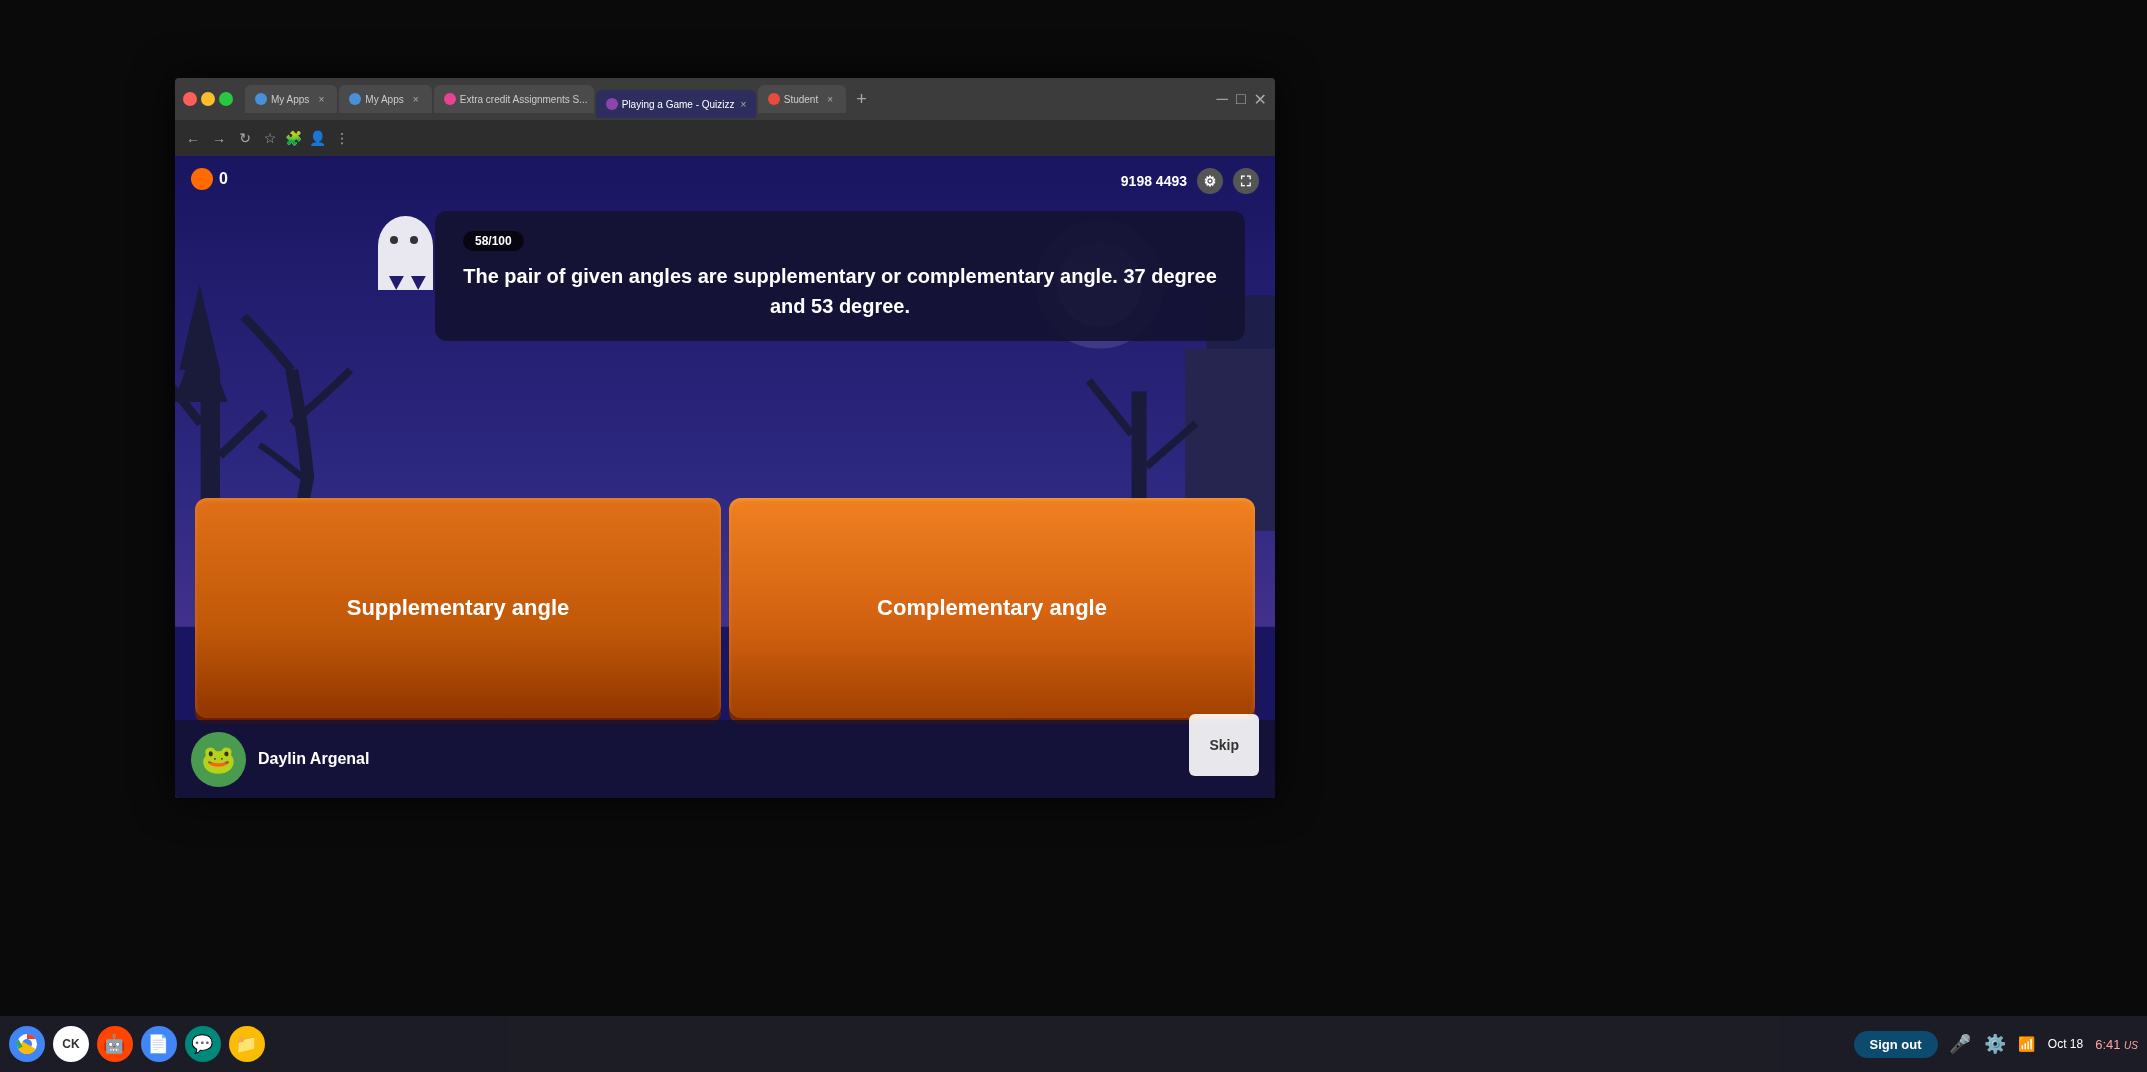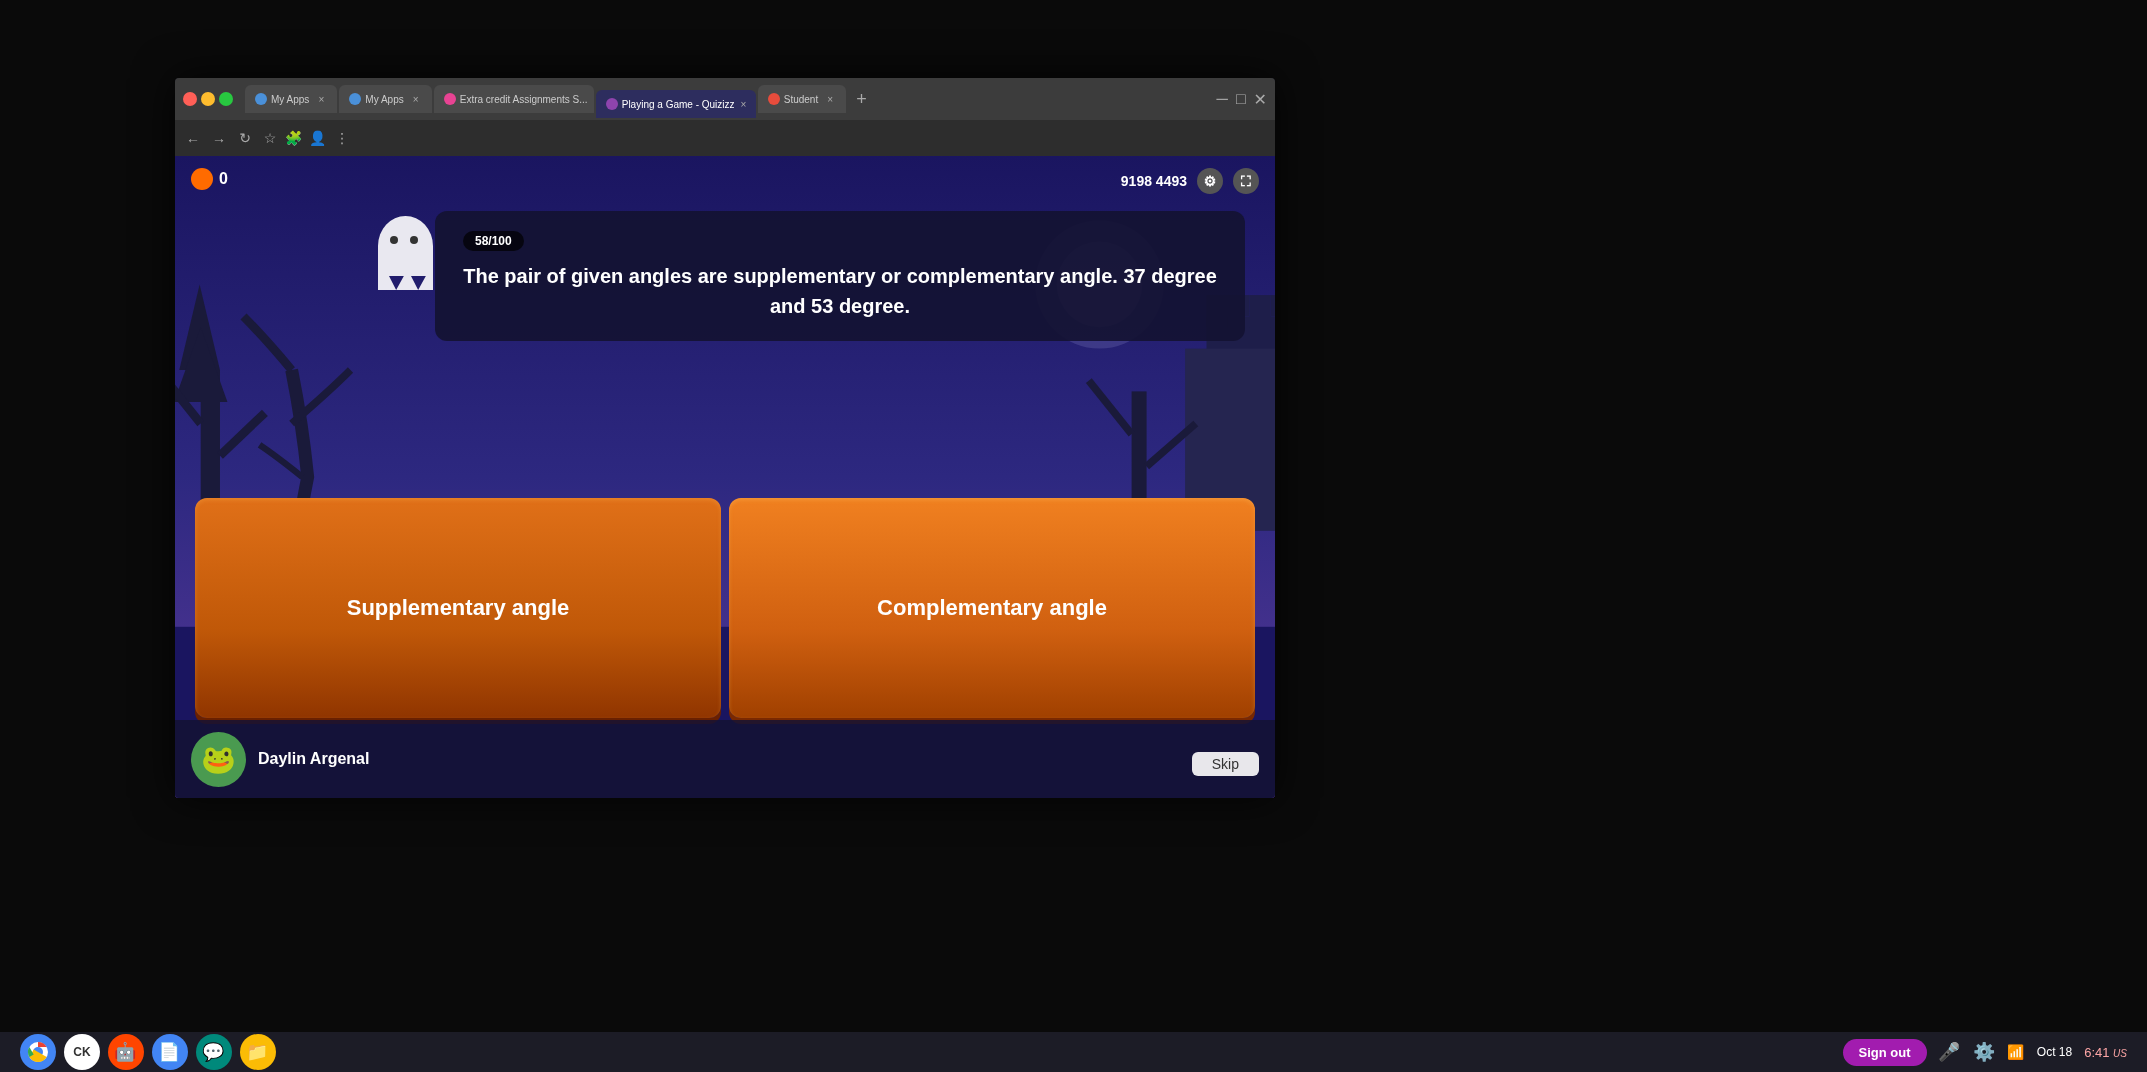--- a/index.html
+++ b/index.html
@@ -339,39 +339,39 @@
       font-weight: bold;
     }
 
     .skip-btn {
       position: absolute;
       right: 16px;
       bottom: 22px;
       background: rgba(255,255,255,0.9);
       color: #333;
       font-size: 14px;
-      font-weight: normal;
-      padding: 4px 20px;
+      font-weight: bold;
+      padding: 23px 20px;
       border-radius: 6px;
       cursor: pointer;
       border: none;
     }
 
     
     .taskbar {
       position: absolute;
       bottom: 0;
       left: 0;
       right: 0;
-      height: 40px;
+      height: 56px;
       background: rgba(30,30,40,0.95);
       display: flex;
       align-items: center;
       justify-content: space-between;
-      padding: 0 20px;
+      padding: 0 9px;
     }
 
     .taskbar-left {
       display: flex;
       align-items: center;
       gap: 8px;
     }
 
     .taskbar-icon {
       width: 36px;
@@ -386,21 +386,21 @@
 
     .taskbar-right {
       display: flex;
       align-items: center;
       gap: 12px;
       color: #fff;
       font-size: 13px;
     }
 
     .sign-out-btn {
-      background: #a21caf;
+      background: #0c4a6e;
       color: #fff;
       padding: 6px 16px;
       border-radius: 18px;
       font-size: 13px;
       font-weight: bold;
       cursor: pointer;
       border: none;
     }
 
     .taskbar-time {

